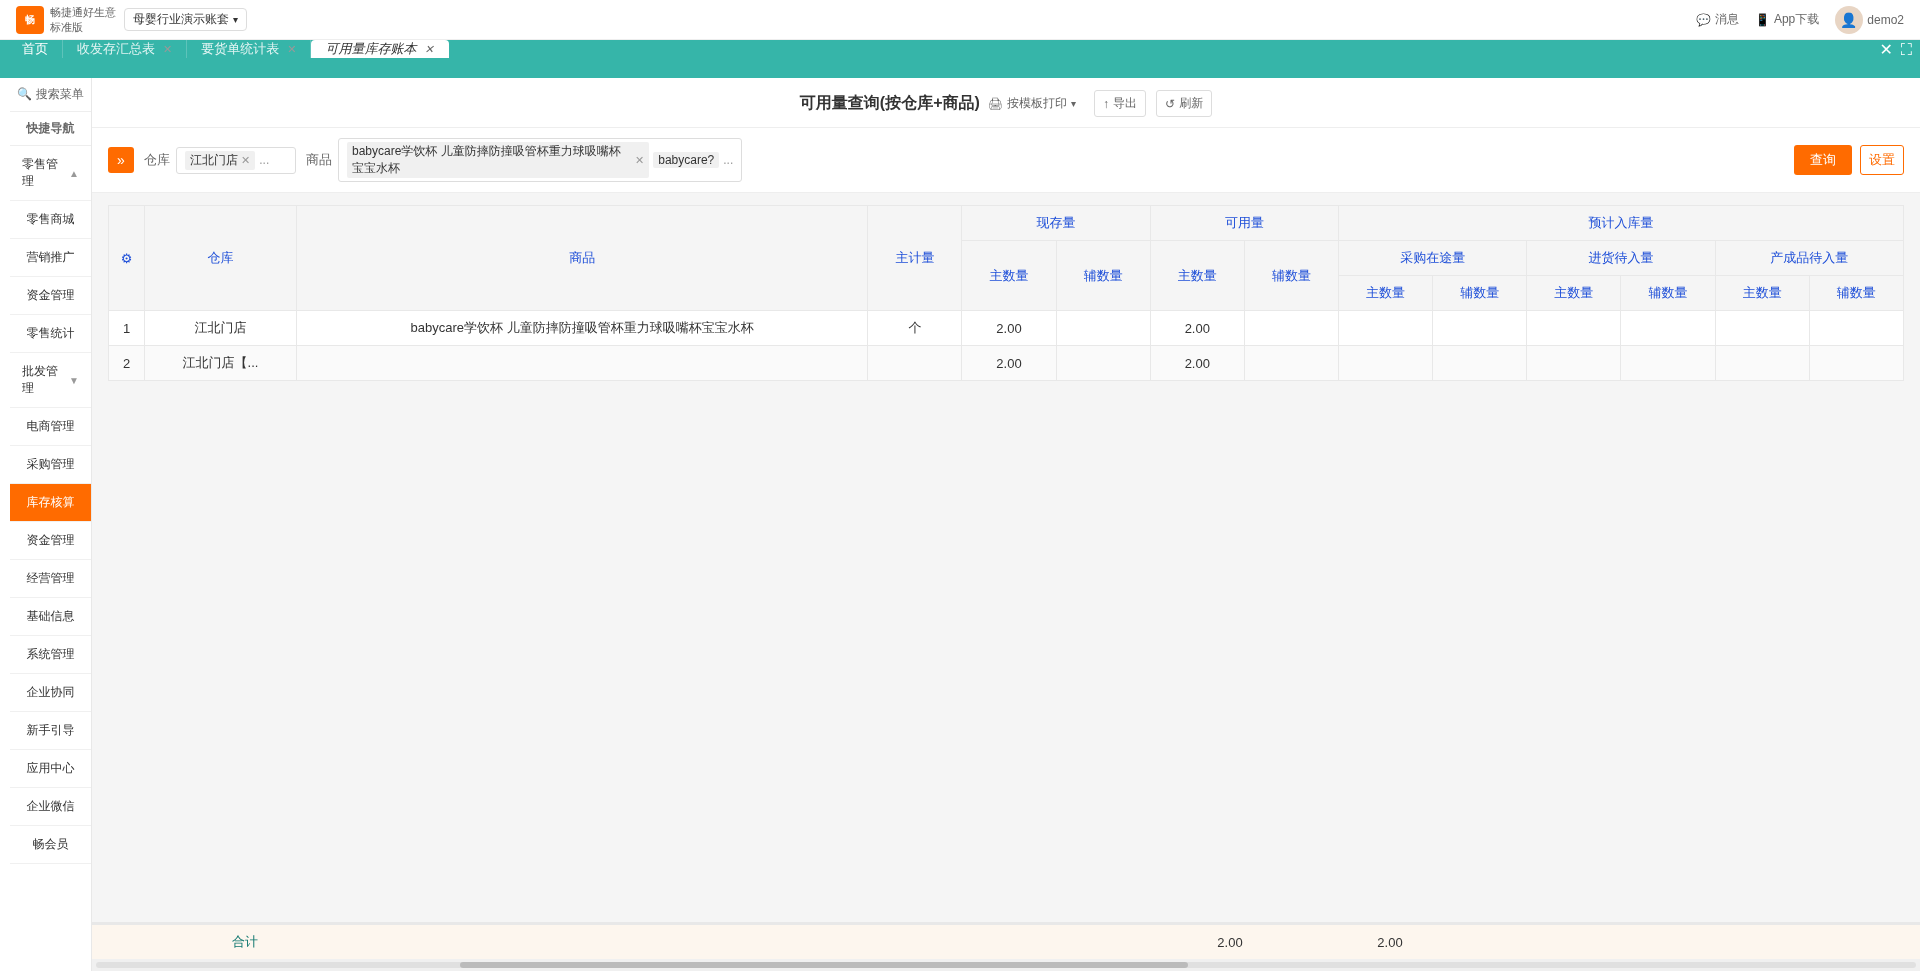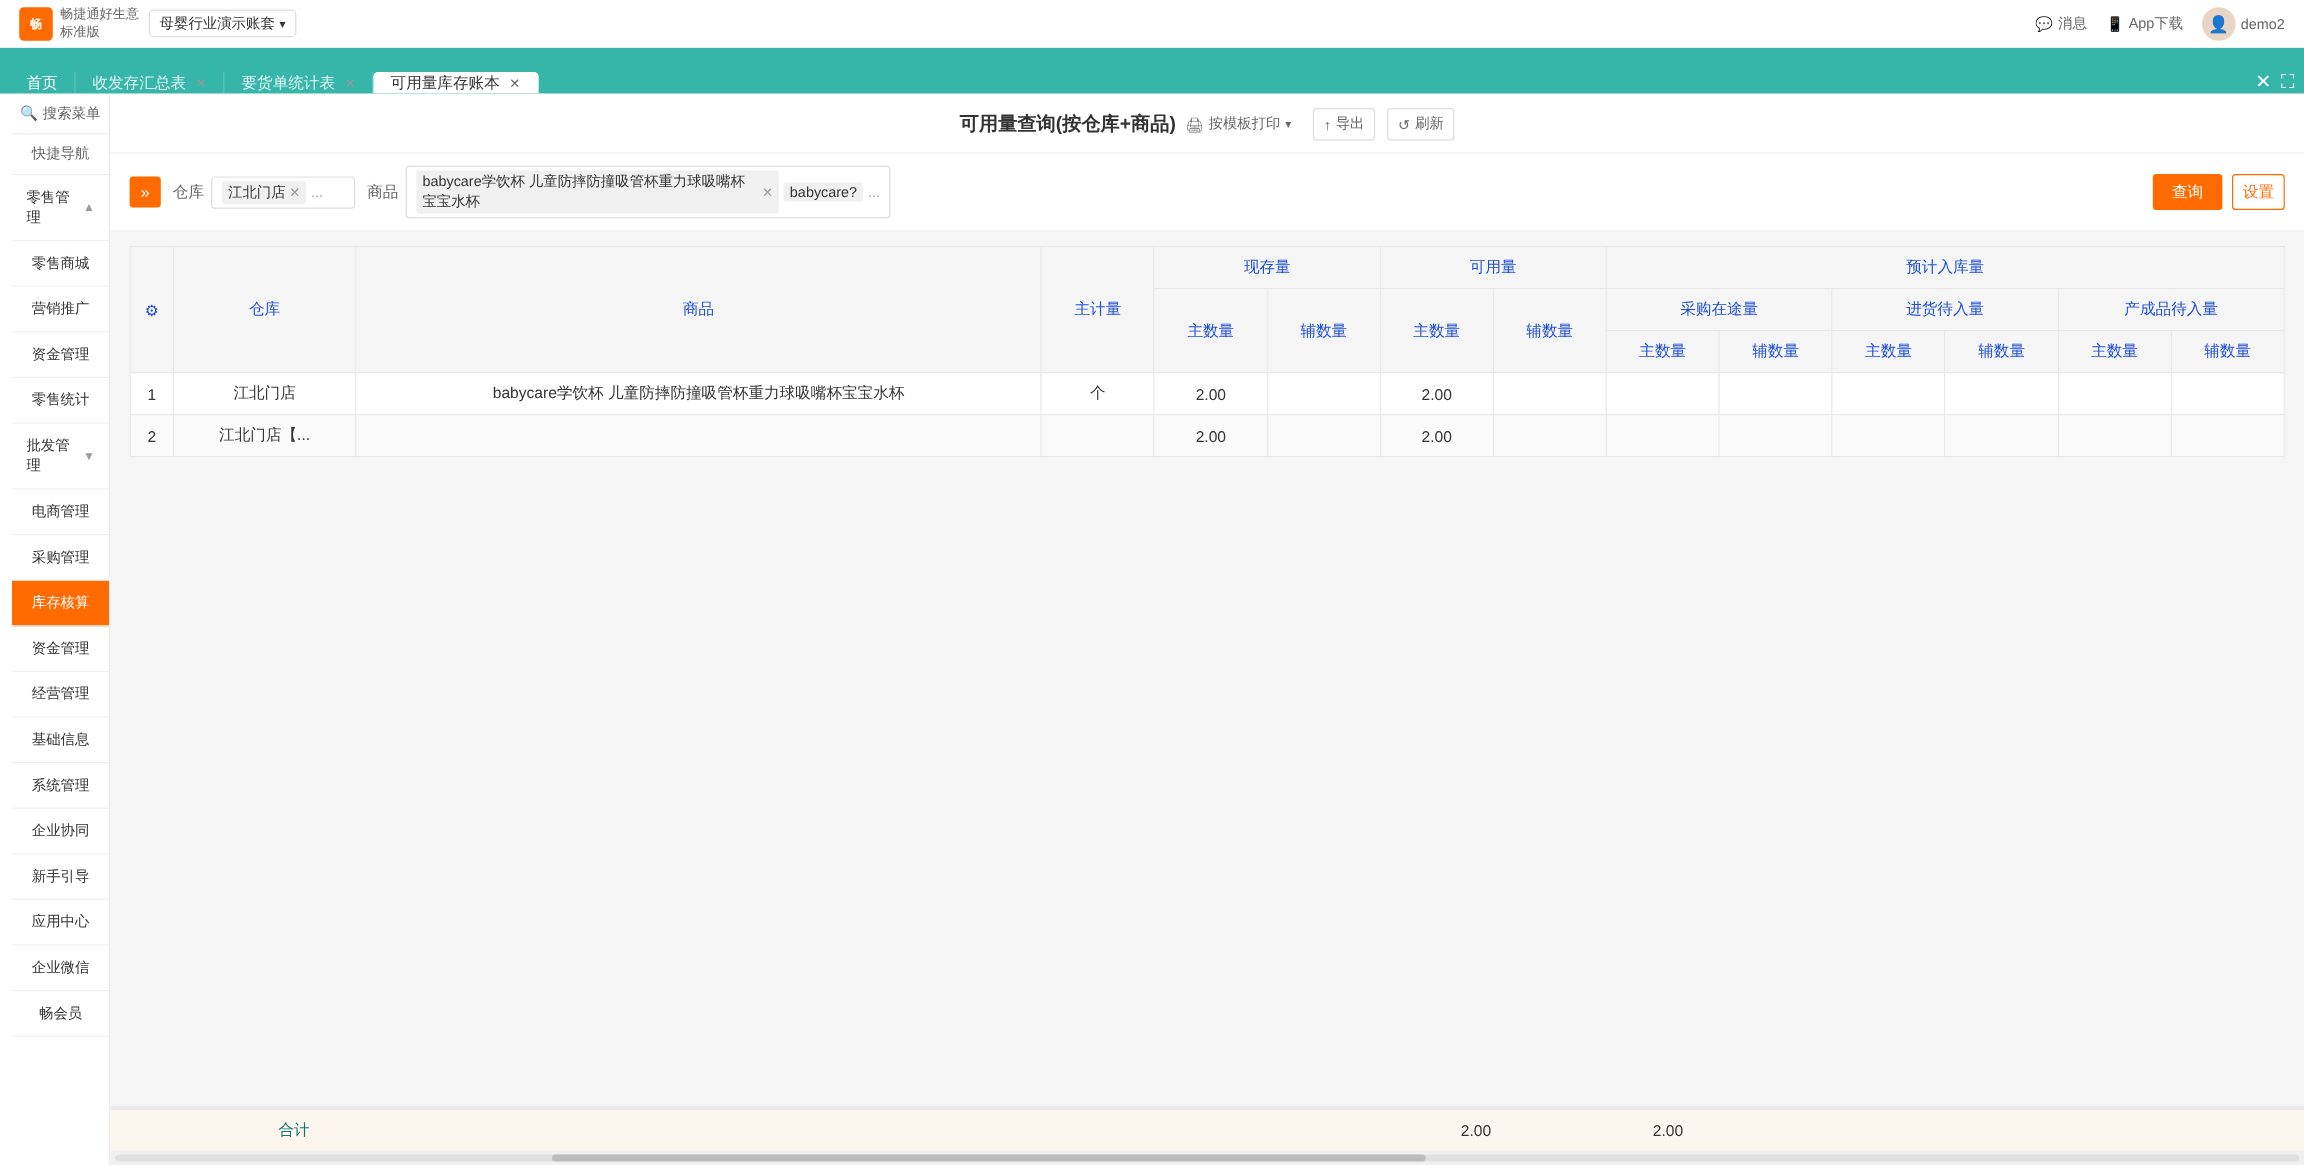--- a/index.html
+++ b/index.html
@@ -28,38 +28,39 @@
     }
     .top-bar-right { display: flex; align-items: center; gap: 16px; font-size: 12px; color: #666; }
     .top-bar-right .icon-btn { display: flex; align-items: center; gap: 4px; cursor: pointer; }
     .avatar { width: 28px; height: 28px; border-radius: 50%; background: #e8d5c4; display: flex; align-items: center; justify-content: center; overflow: hidden; }
 
     
     .tab-bar {
       height: 38px;
       background: #36b5a9;
       display: flex;
-      align-items: flex-end;
+      align-items: flex-start;
       flex-shrink: 0;
       padding: 0 8px;
     }
     .tab-item {
       display: flex; align-items: center; gap: 6px;
       padding: 0 14px;
       font-size: 13px; color: rgba(255,255,255,0.85);
       cursor: pointer;
       border-right: 1px solid rgba(255,255,255,0.2);
       white-space: nowrap;
     }
     .tab-item.home { color: #fff; font-weight: 500; }
     .tab-item.active {
       background: #fff;
       color: #333;
       font-weight: 500;
       border-radius: 4px 4px 0 0;
+      font-style: italic;
     }
     .tab-close { font-size: 11px; color: #999; cursor: pointer; margin-left: 2px; }
     .tab-item.active .tab-close { color: #666; }
     .tab-bar-right { margin-left: auto; display: flex; align-items: center; gap: 8px; color: #fff; }
 
     
     .main-layout { display: flex; flex: 1; overflow: hidden; }
 
     
     .sidebar {
@@ -79,20 +80,21 @@
       cursor: pointer;
       text-align: center;
     }
     .sidebar-nav {
       padding: 6px 0;
       border-bottom: 1px solid #eee;
       font-size: 12px; color: #666;
       text-align: center;
       cursor: pointer;
       padding: 8px 0;
+      font-weight: bold;
     }
     .sidebar-item {
       display: flex; flex-direction: column; align-items: center; justify-content: center;
       padding: 10px 6px;
       font-size: 12px; color: #333;
       cursor: pointer;
       border-bottom: 1px solid #f0f0f0;
       gap: 3px;
     }
     .sidebar-item.active { background: #ff6b00; color: #fff; }

